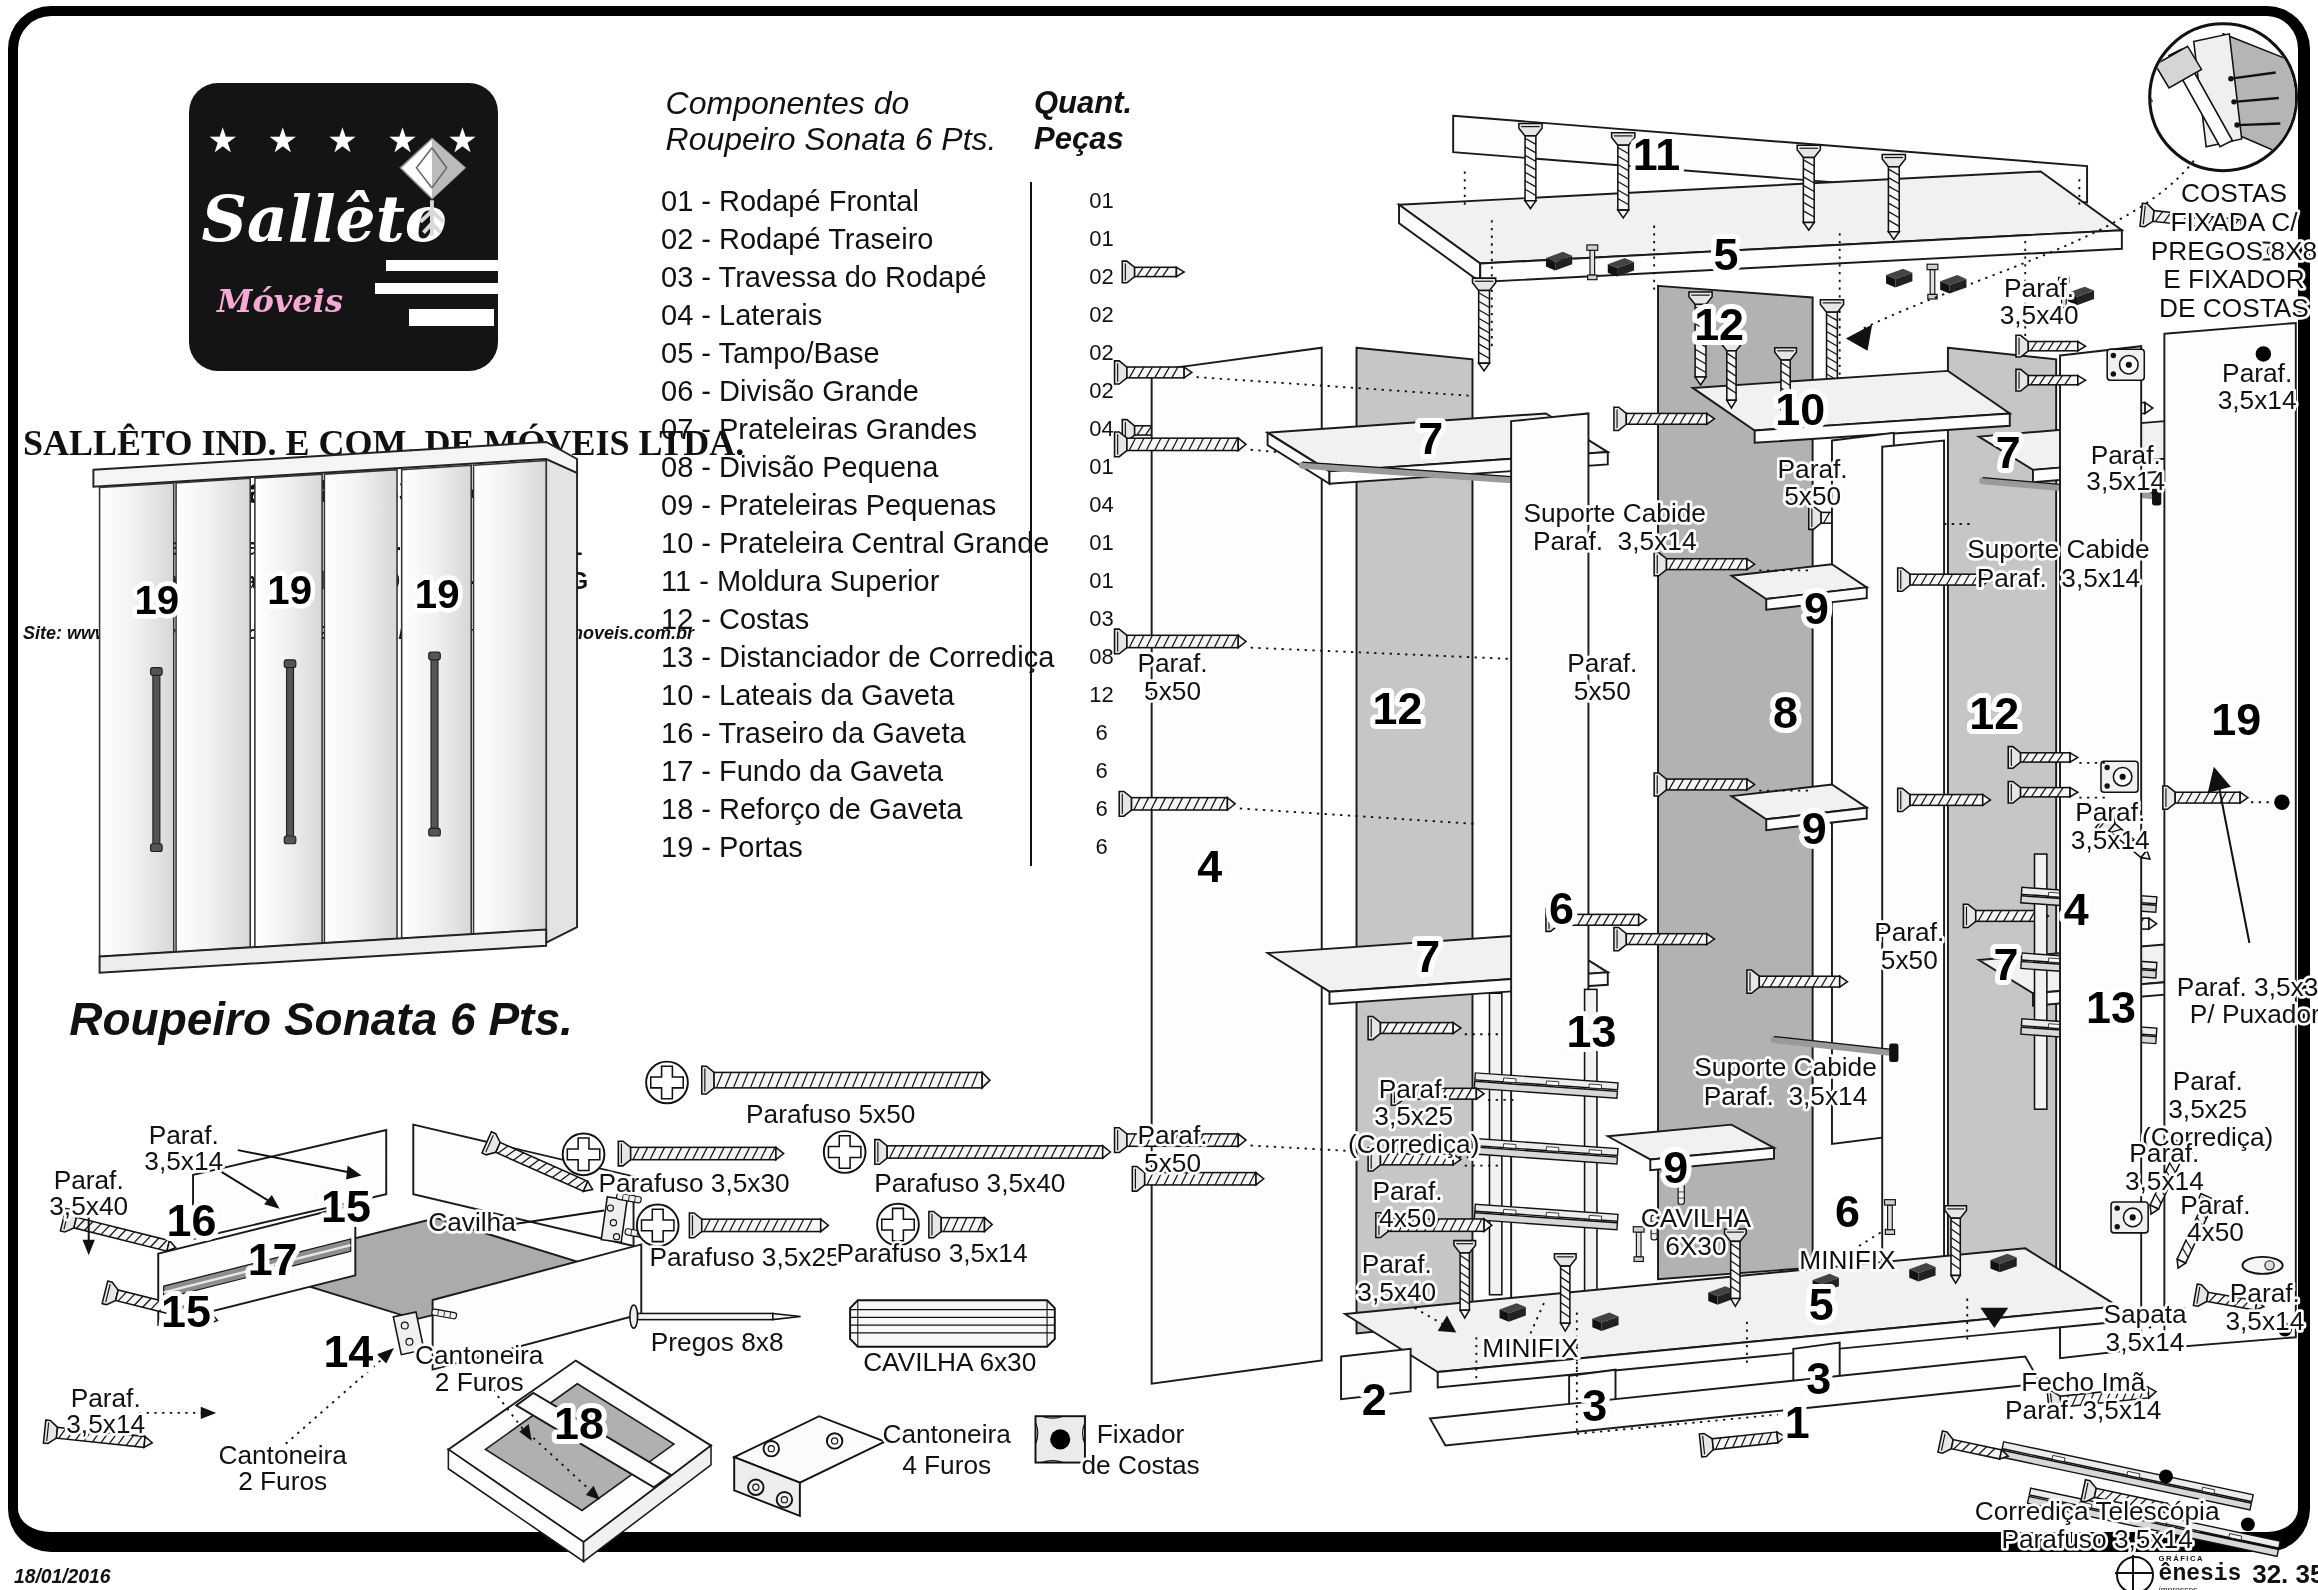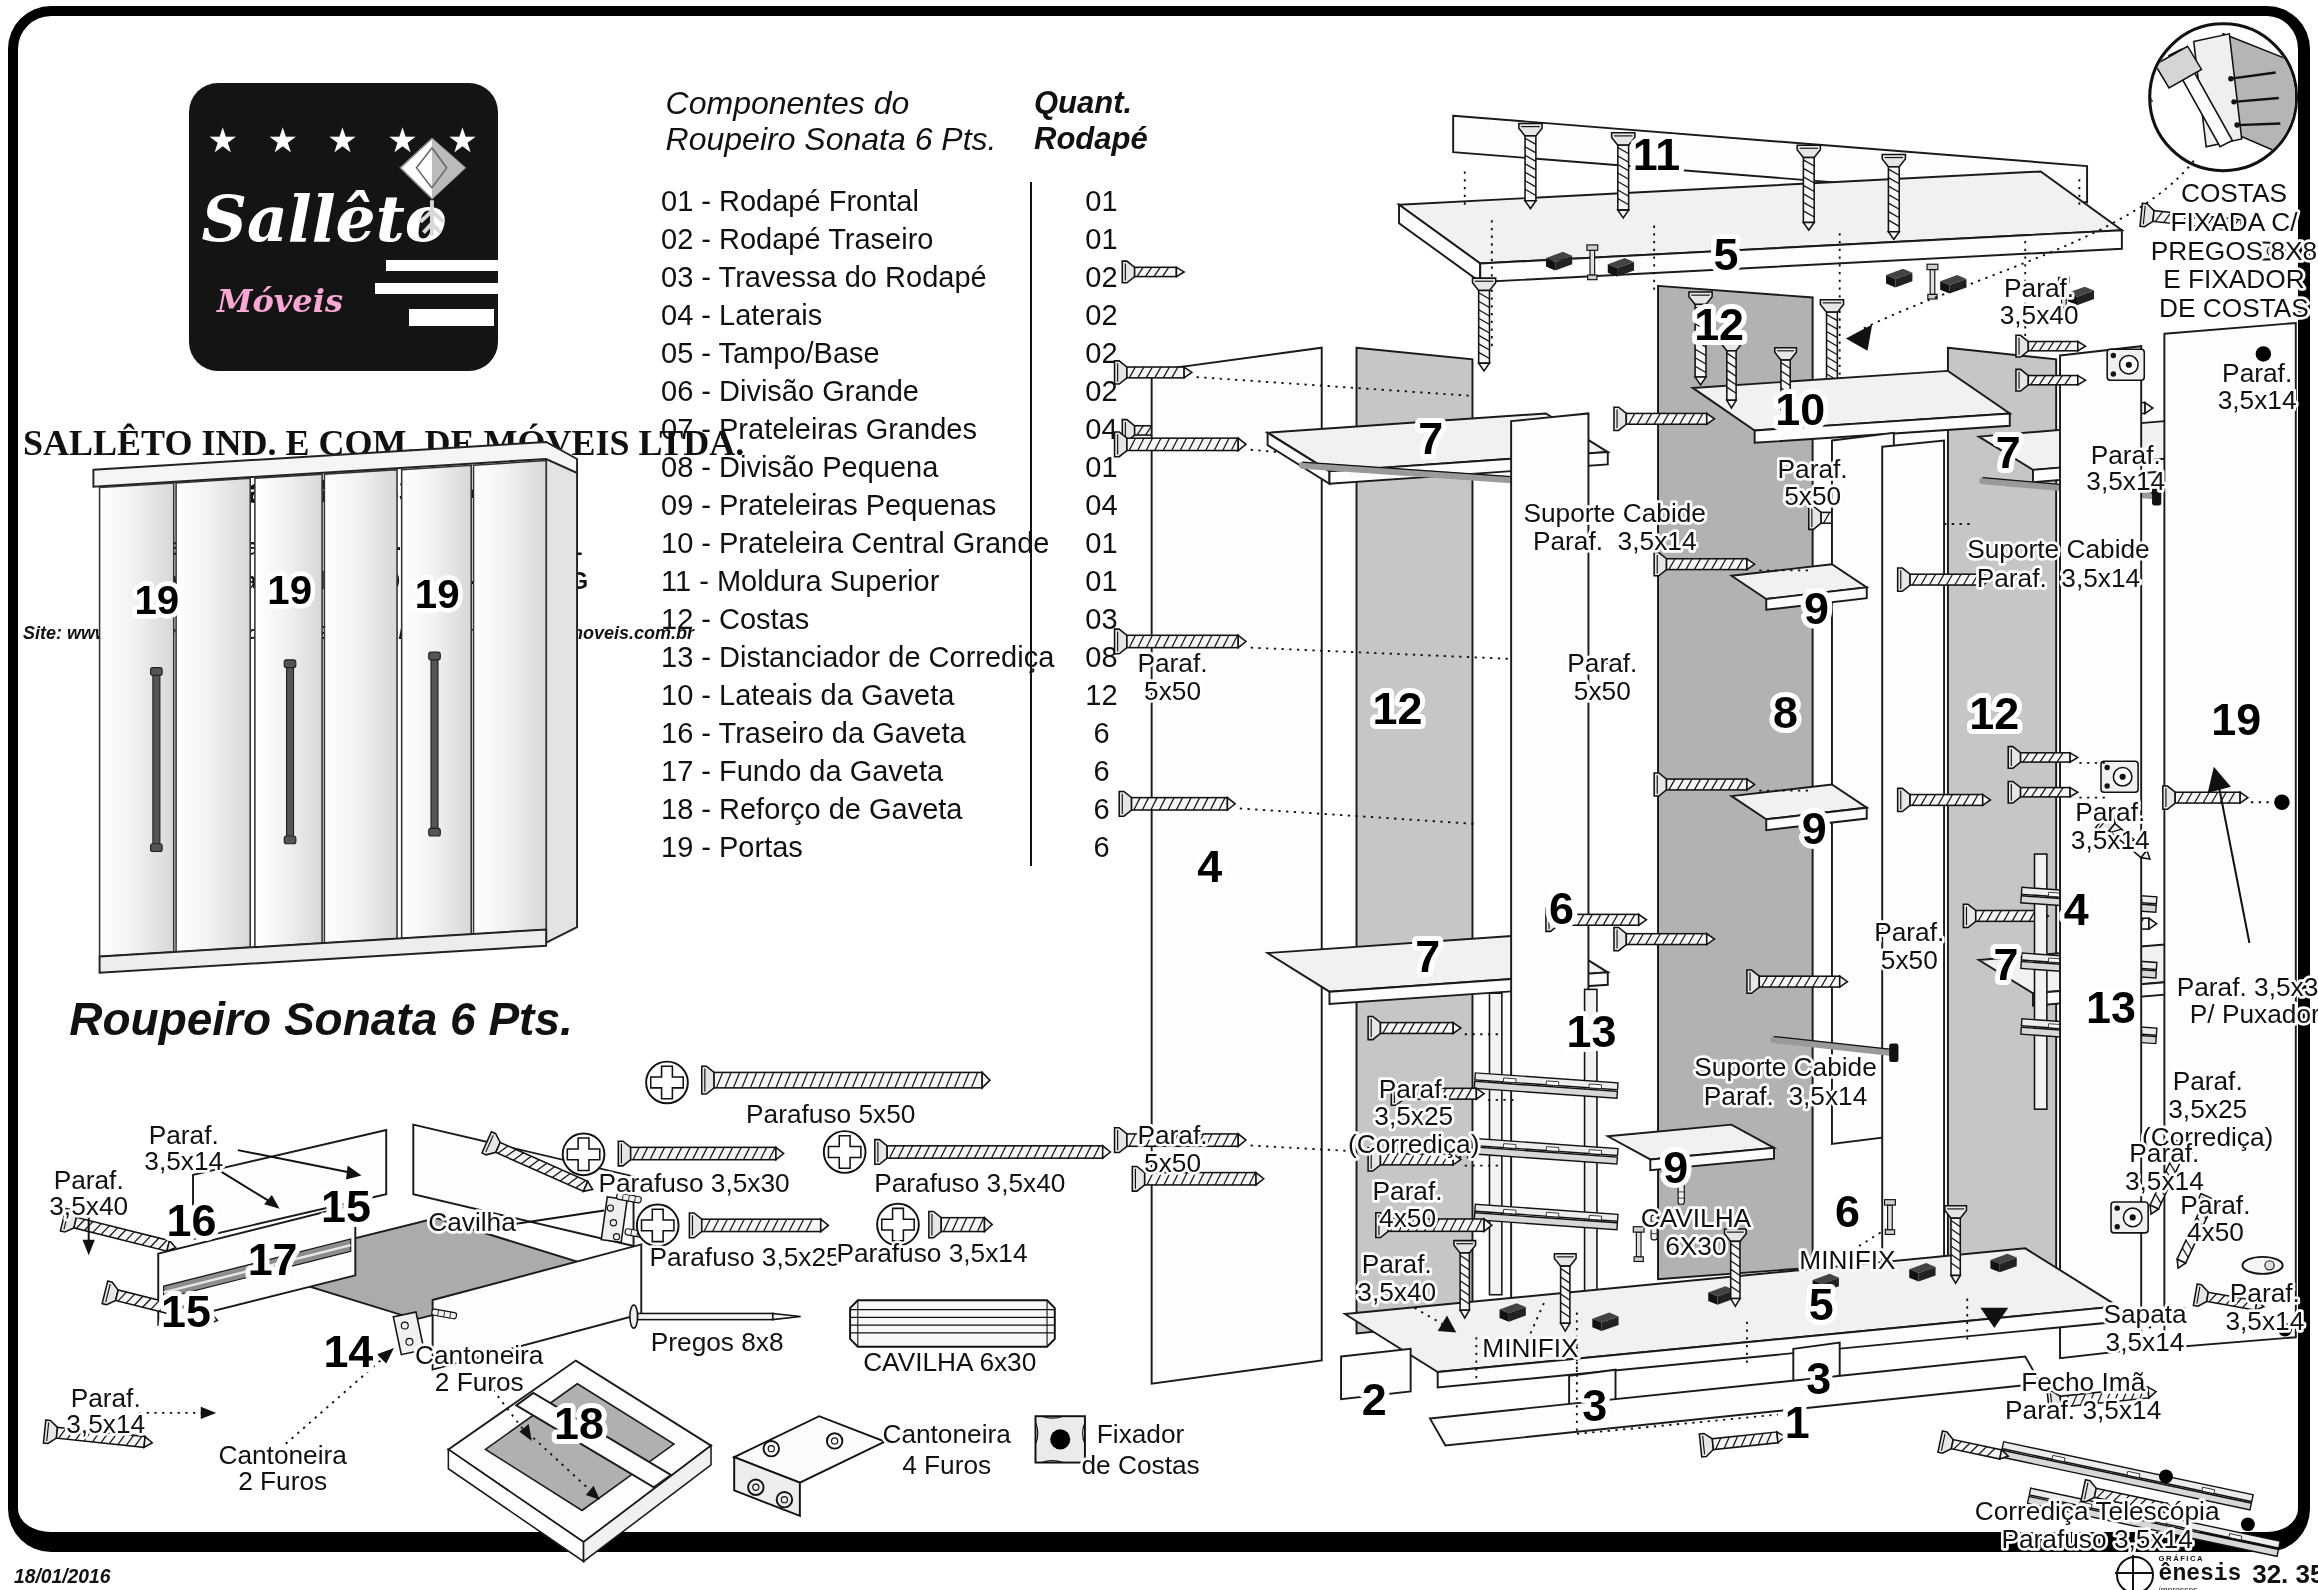--- a/index.html
+++ b/index.html
@@ -26,21 +26,21 @@
   
   #ptitle{position:absolute;left:43px;top:992px;width:556px;text-align:center;
           font-weight:900;font-style:italic;font-size:46px;white-space:nowrap;}
   
   #components{position:absolute;left:661px;top:77px;width:514px;height:850px;}
   .comp-title{position:absolute;left:4.6px;top:7.7px;font-weight:400;font-style:italic;font-size:32px;line-height:36px;white-space:nowrap;}
   .comp-qty-head{position:absolute;left:373px;top:7.7px;font-weight:900;font-style:italic;font-size:31px;line-height:36px;}
   #comp-rows{position:absolute;left:0;top:105px;width:510px;}
   .comp-row{display:flex;height:38px;align-items:center;}
   .comp-label{width:369px;font-size:29px;white-space:nowrap;}
-  .comp-qty{flex:1;border-left:2.3px solid #111;text-align:center;font-size:29px;align-self:stretch;
+  .comp-qty{flex:1;border-left:2.3px solid #111;text-align:center;font-size:22px;align-self:stretch;
             display:flex;align-items:center;justify-content:center;}
   
   #fdate{position:absolute;left:14px;top:1566px;font-weight:700;font-style:italic;font-size:19.3px;}
   #genesis{position:absolute;left:2116px;top:1555px;display:flex;align-items:center;gap:4.6px;}
   #genesis .gcirc{width:34px;height:34px;border:2.3px solid #111;border-radius:50%;position:relative;}
   #genesis .gcirc:before{content:"";position:absolute;left:14px;top:-3.1px;width:2.3px;height:37px;background:#111;}
   #genesis .gcirc:after{content:"";position:absolute;left:-3.1px;top:14px;width:37px;height:2.3px;background:#111;}
   #genesis .gstack{display:flex;flex-direction:column;line-height:1;}
   #genesis .g1{font-size:7.7px;letter-spacing:1.5px;font-weight:700;}
   #genesis .g2{font-family:Liberation Mono, monospace;font-weight:700;font-size:23px;}
@@ -129,21 +129,21 @@
 
   <div id="ptitle">Roupeiro Sonata 6 Pts.</div>
 
   <div id="components">
     <div class="comp-title">
       <div>Componentes do</div>
         <div>Roupeiro Sonata 6 Pts.</div>
     </div>
     <div class="comp-qty-head">
       <div>Quant.</div>
-        <div>Rodapé</div>
+        <div>Peças</div>
     </div>
     <div id="comp-rows">
       <div class="comp-row">
           <span class="comp-label">01 - Rodapé Frontal</span>
           <span class="comp-qty">01</span>
         </div>
       <div class="comp-row">
           <span class="comp-label">02 - Rodapé Traseiro</span>
           <span class="comp-qty">01</span>
         </div>

